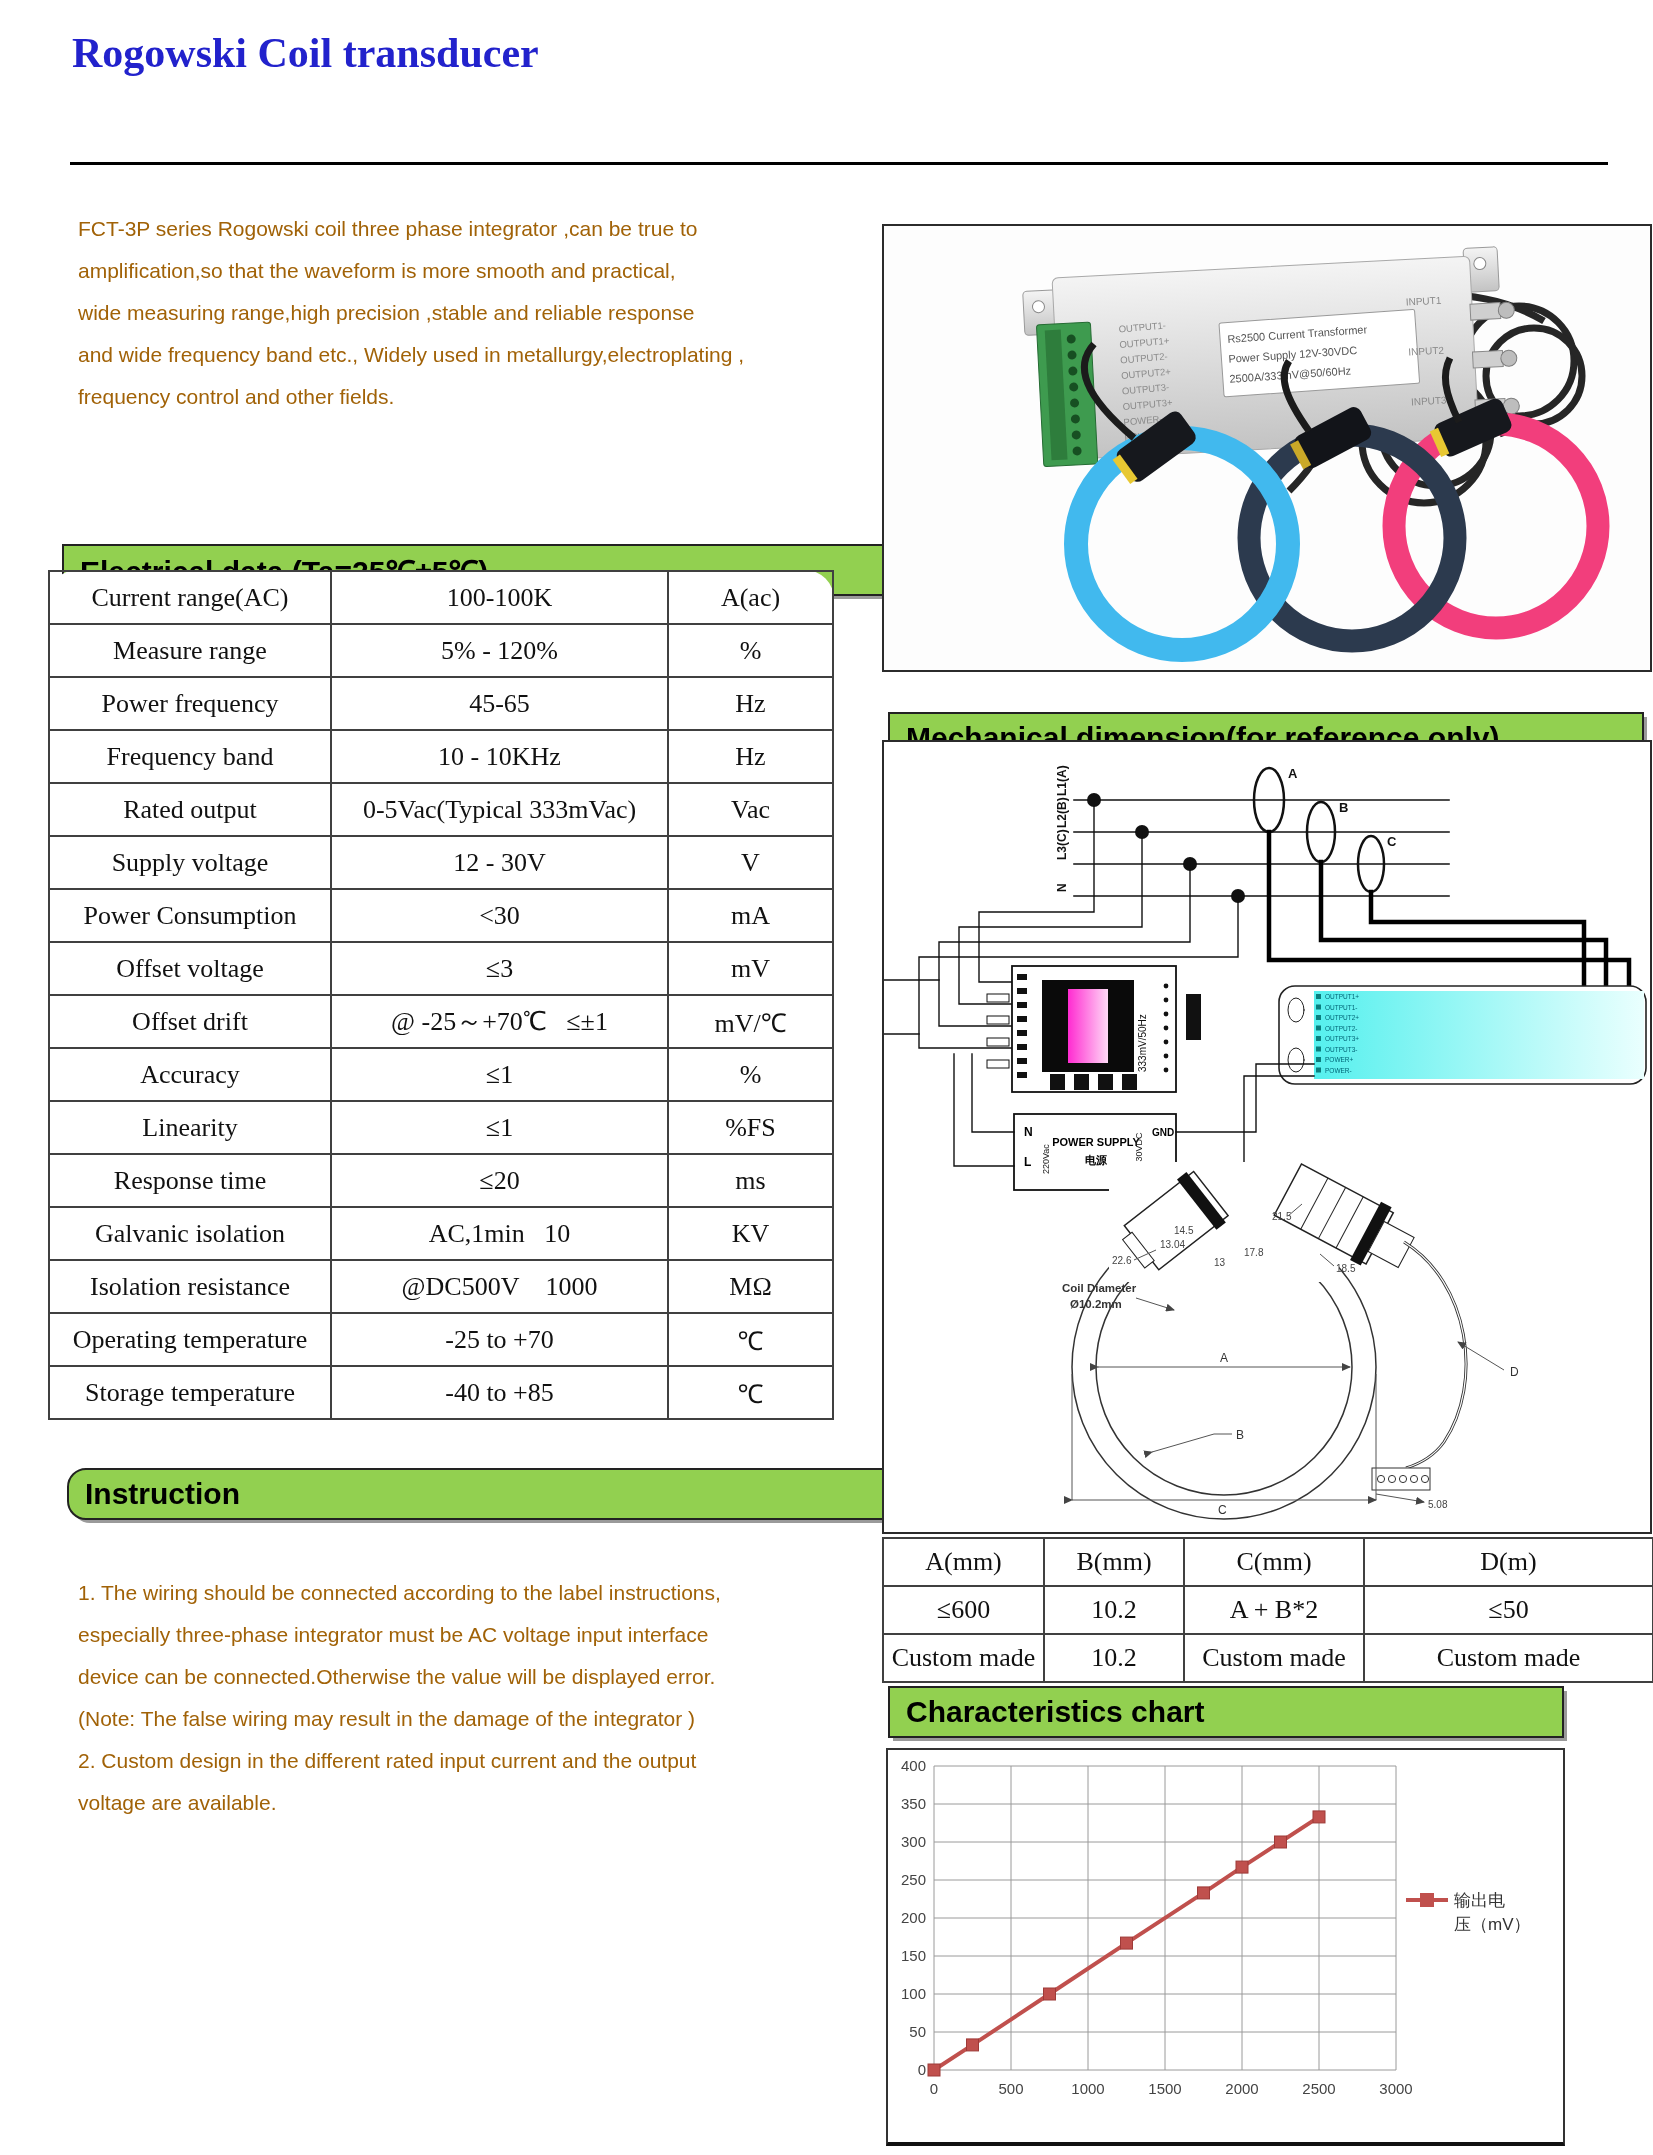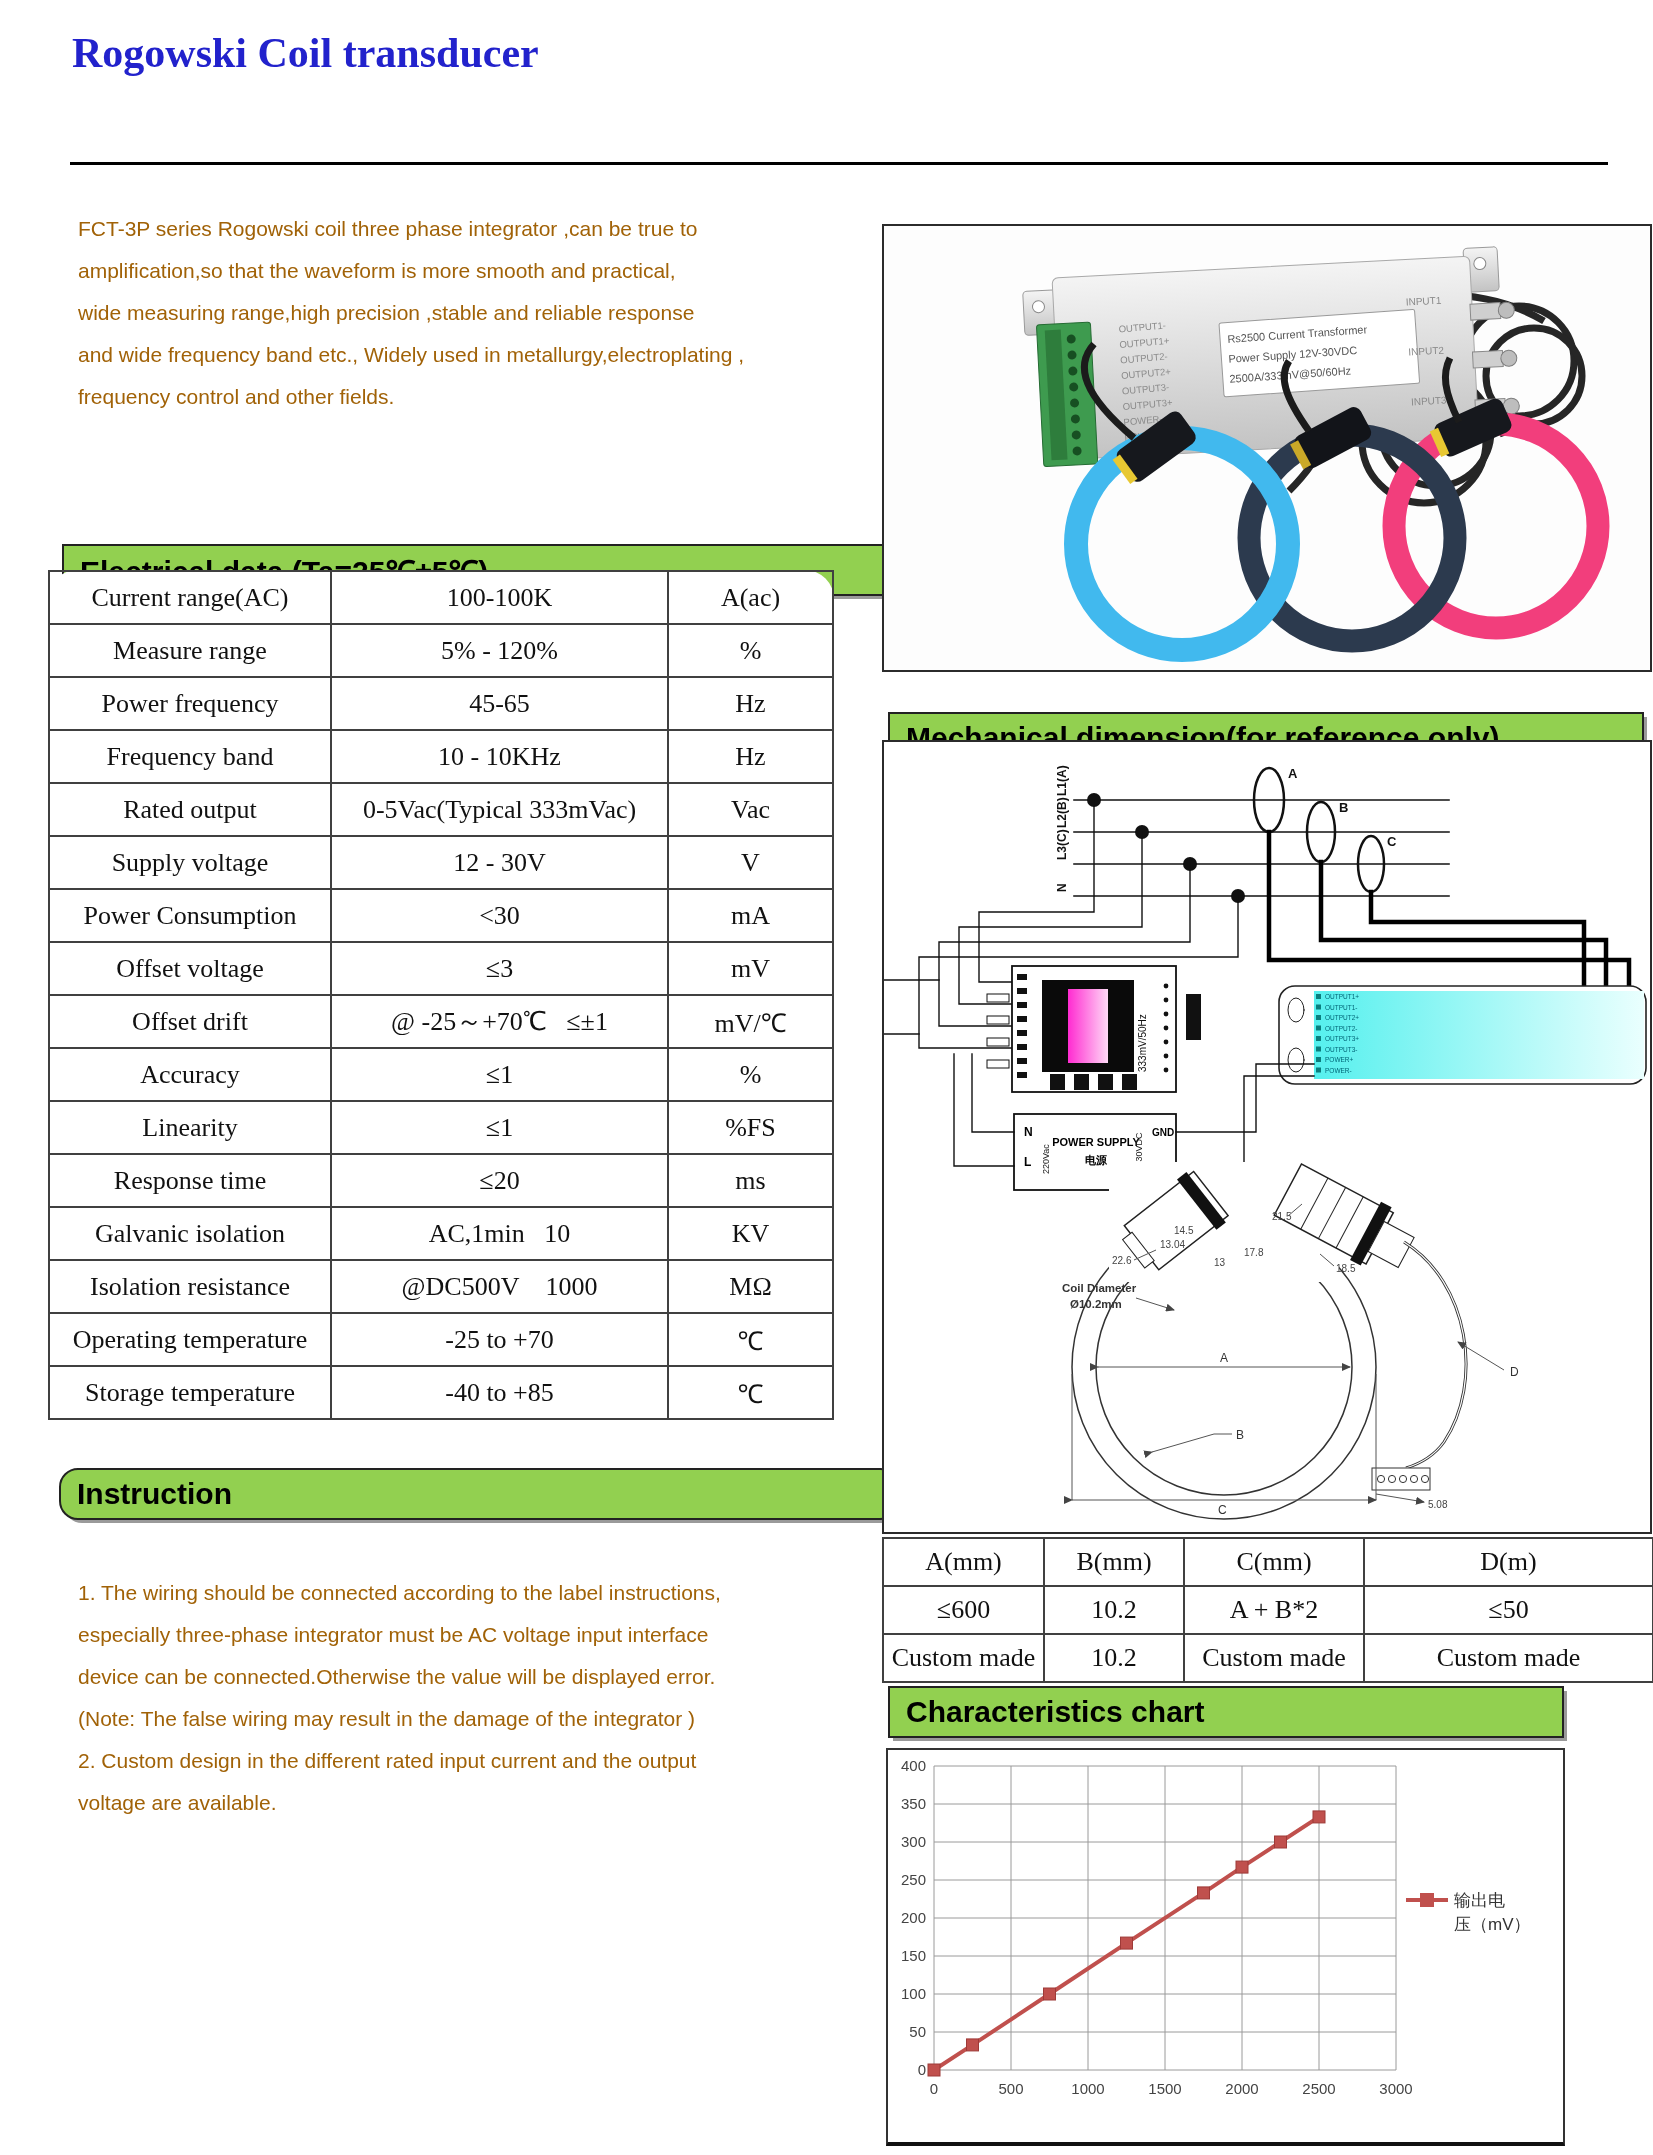--- a/index.html
+++ b/index.html
@@ -22,21 +22,21 @@
   #elec-table td{height:49px;}
   #dims-table{left:882px;top:1537px;width:770px;}
   #dims-table td,#dims-table th{height:44px;}
   .panel{border:2px solid #2b2b2b;background:#fff;box-sizing:border-box;}
   #photo-box{left:882px;top:224px;width:770px;height:448px;}
   #diagram-box{left:882px;top:740px;width:770px;height:794px;}
   #chart-box{left:886px;top:1748px;width:679px;height:398px;border:2px solid #333;
              border-bottom:4px solid #111;background:#fff;box-sizing:border-box;}
   #mech-bar{left:888px;top:676px;width:756px;height:52px;margin-top:36px;}
   #elec-bar{left:62px;top:544px;width:832px;height:52px;}
-  #instr-bar{left:59px;top:1468px;width:840px;height:52px;border-radius:19px;}
+  #instr-bar{left:67px;top:1468px;width:840px;height:52px;border-radius:19px;}
   #char-bar{left:888px;top:1686px;width:676px;height:52px;}
   #intro{left:78px;top:208px;width:810px;}
   #instr-text{left:78px;top:1572px;width:810px;}
   .tick{font:15px "Liberation Sans",sans-serif;fill:#444;}
   .legend{font:17px "Liberation Sans",sans-serif;fill:#333;}
   svg text{font-family:"Liberation Sans",sans-serif;}
   .dimtxt{font-size:10px;fill:#444;}
   .dimln{stroke:#555;stroke-width:1;fill:none;}
 </style>
 </head>

